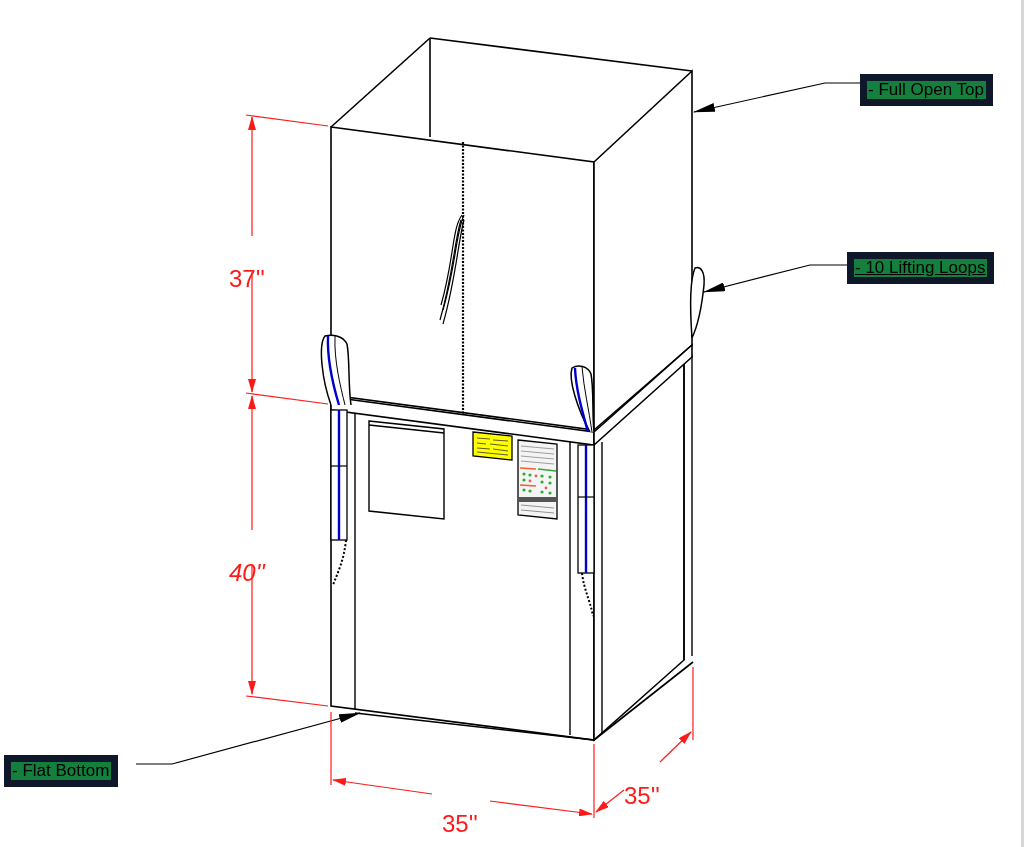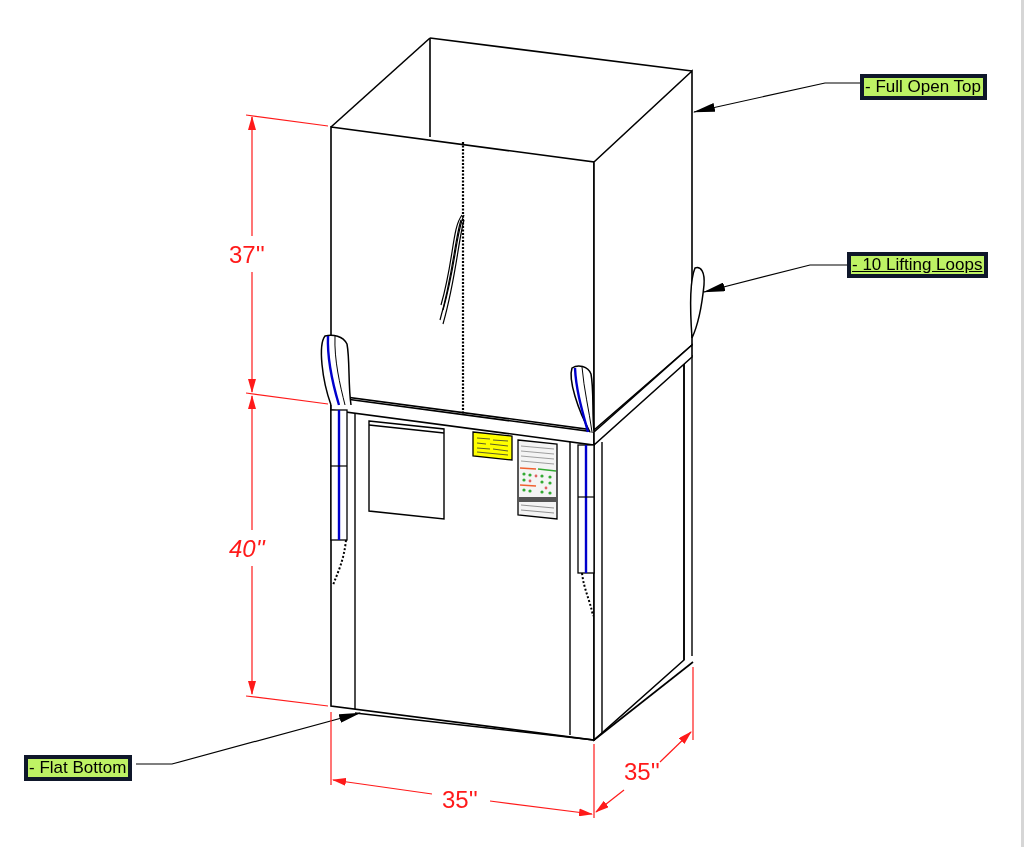--- a/index.html
+++ b/index.html
@@ -1,24 +1,24 @@
 <!DOCTYPE html>
 <html><head>
 <meta charset="utf-8">
 <style>
   html, body { margin: 0; padding: 0; background: #ffffff; }
   body { width: 1024px; height: 847px; overflow: hidden; position: relative; font-family: "Liberation Sans", sans-serif; }
   .canvas { position: absolute; left: 0; top: 0; width: 1024px; height: 847px; background: #ffffff; }
   .edge-strip { position: absolute; right: 0; top: 0; width: 3px; height: 847px; background: #d6d6d6; }
   svg { position: absolute; left: 0; top: 0; }
   .callout {
-    position: absolute; border: 4px solid #0f172a; background: #bef264; color: #000;
+    position: absolute; border: 7px solid #0f172a; background: #15803d; color: #000;
     font-size: 17px; line-height: 18px; padding: 0 2px 0 1px; white-space: nowrap;
   }
-  .dim { position: absolute; color: #ff1a1a; font-size: 24px; line-height: 24px; white-space: nowrap; }
+  .dim { position: absolute; color: #ff1a1a; font-size: 24px; line-height: 24px; white-space: nowrap; margin-top: 24px; }
 </style>
 </head>
 <body>
 
 <div class="canvas">
 
   <svg width="1024" height="847" viewBox="0 0 1024 847">
     <defs>
       <marker id="arrRed" markerWidth="14" markerHeight="8" refX="13" refY="4" orient="auto" markerUnits="userSpaceOnUse">
         <path d="M0,0 L14,4 L0,8 z" fill="#ff1a1a"></path>
@@ -173,21 +173,21 @@
       <line x1="490" y1="801" x2="592" y2="814" marker-end="url(#arrRed)"></line>
 
       <line x1="693" y1="667" x2="693" y2="740"></line>
       <line x1="624" y1="790" x2="596" y2="812" marker-end="url(#arrRed)"></line>
       <line x1="660" y1="762" x2="691" y2="732" marker-end="url(#arrRed)"></line>
     </g>
   </svg>
 
   <div class="callout" style="left:860px; top:74px;">- Full Open Top</div>
   <div class="callout" style="left:847px; top:252px;text-decoration:underline;">- 10 Lifting Loops</div>
-  <div class="callout" style="left:24px; top:755px;">- Flat Bottom</div>
+  <div class="callout" style="left:4px; top:755px;">- Flat Bottom</div>
 
   <div class="dim" style="left:229px; top:243px;">37''</div>
   <div class="dim" style="left:229px; top:537px;font-style:italic;">40''</div>
   <div class="dim" style="left:442px; top:788px;">35''</div>
   <div class="dim" style="left:624px; top:760px;">35''</div>
 
   <div class="edge-strip"></div>
 </div>
 
 </body></html>

